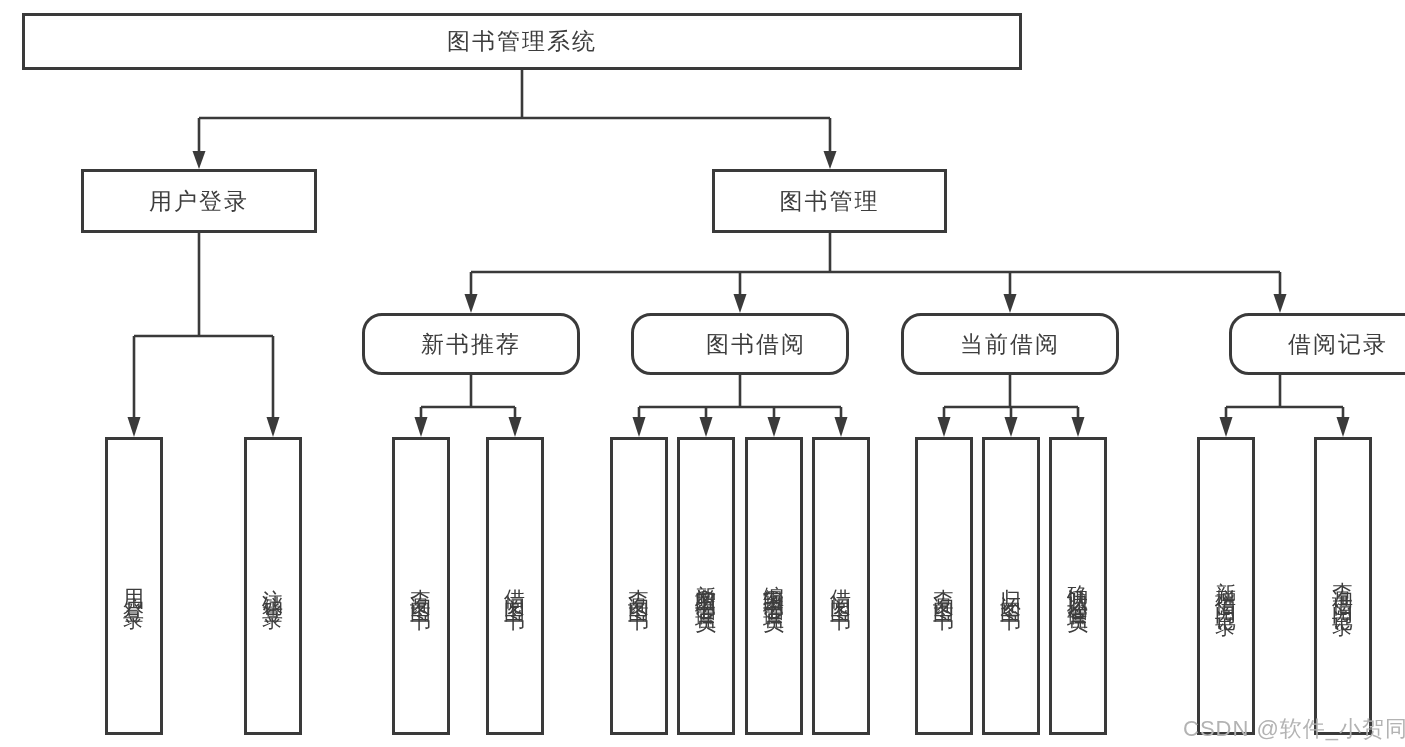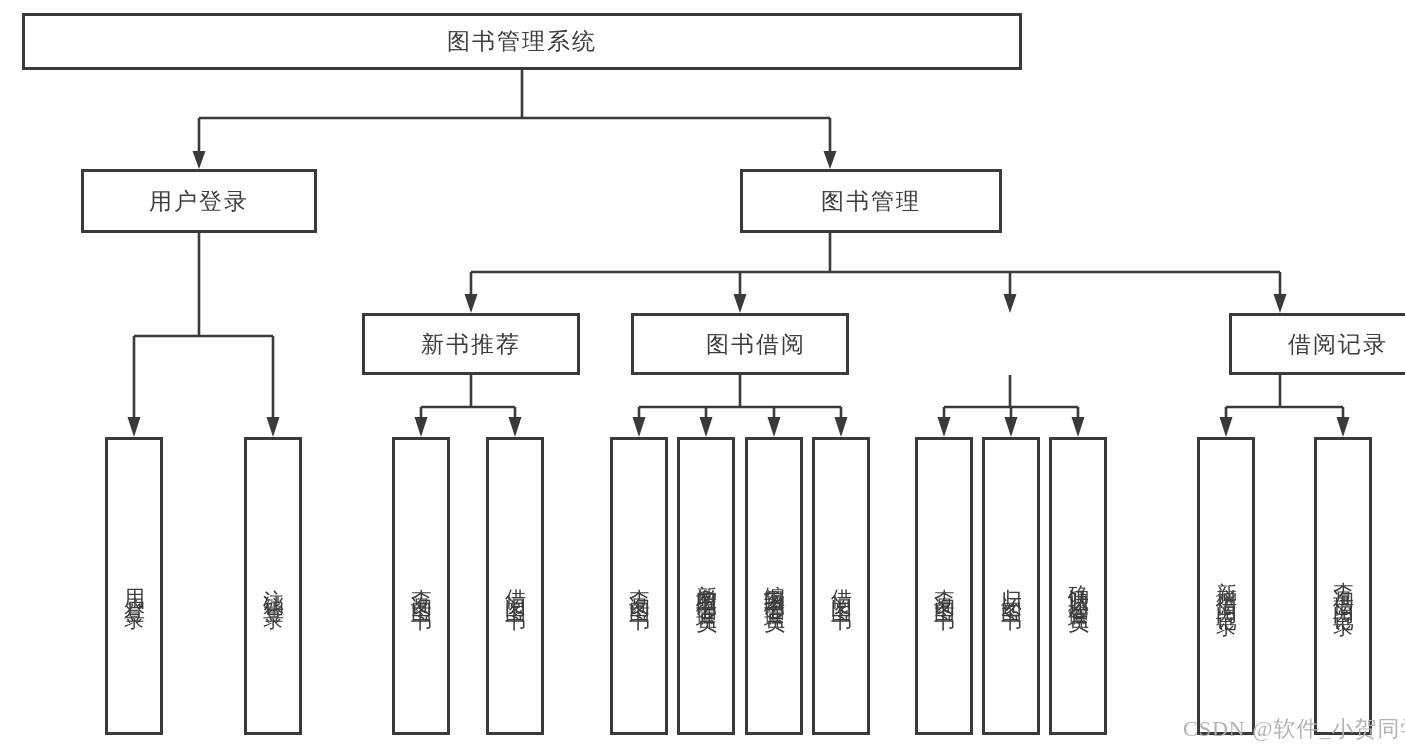--- a/index.html
+++ b/index.html
@@ -5,21 +5,21 @@
   html, body {
     margin: 0;
     padding: 0;
     background: #ffffff;
   }
   #canvas {
     position: relative;
     width: 1405px;
     height: 747px;
     background: #ffffff;
-    font-family: Liberation Serif, serif;
+    font-family: Liberation Sans, sans-serif;
     overflow: hidden;
   }
   #connectors {
     position: absolute;
     left: 0;
     top: 0;
     pointer-events: none;
   }
   .node {
     position: absolute;
@@ -37,21 +37,21 @@
     white-space: nowrap;
   }
   .root {
     left: 22px; top: 13px;
     width: 1000px; height: 57px;
   }
   .lvl2 {
     top: 169px; height: 64px;
   }
   .lvl3 {
-    top: 313px; height: 62px; width: 218px;
+    top: 313px; height: 62px; width: 218px; border-radius: 20px;
   }
   .vbox {
     top: 437px;
     width: 58px;
     height: 298px;
     border-width: 3px;
   }
   .vbox .vtext {
     writing-mode: vertical-rl;
     text-orientation: mixed;
@@ -143,30 +143,33 @@
     </g>
   </svg>
 
   <div class="node hbox root">
     <span>图书管理系统</span>
   </div>
 
   <div class="node hbox lvl2" style="left:81px;width:236px;">
     <span>用户登录</span>
   </div>
-  <div class="node hbox lvl2" style="left:712px;width:262px;margin-left:28px;">
+  <div class="node hbox lvl2" style="left:712px;width:235px;">
     <span>图书管理</span>
   </div>
 
   <div class="node hbox lvl3" style="left:362px;">
     <span>新书推荐</span>
   </div>
   <div class="node hbox lvl3" style="left:631px;padding-left:32px;">
     <span>图书借阅</span>
   </div>
+  <div class="node hbox lvl3" style="left:901px;">
+    <span>当前借阅</span>
+  </div>
   <div class="node hbox lvl3" style="left:1229px;">
     <span>借阅记录</span>
   </div>
 
   <div class="node vbox" style="left:105px;">
     <span class="vtext">用户登录</span>
   </div>
   <div class="node vbox" style="left:244px;">
     <span class="vtext">注销登录</span>
   </div>

